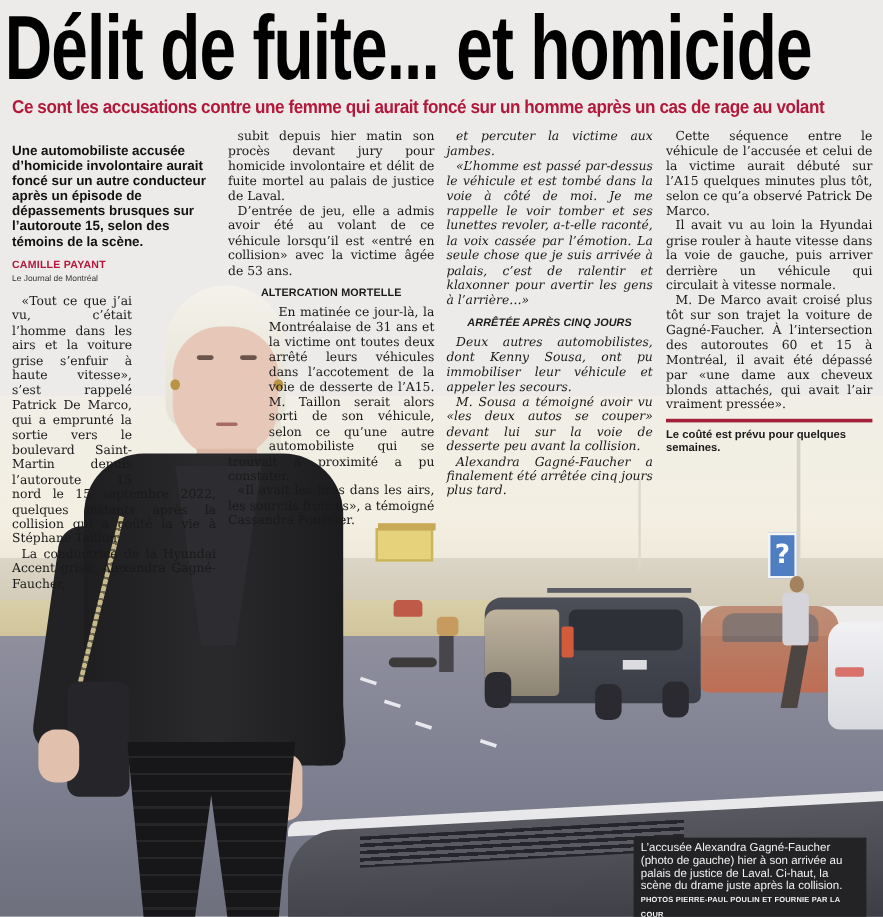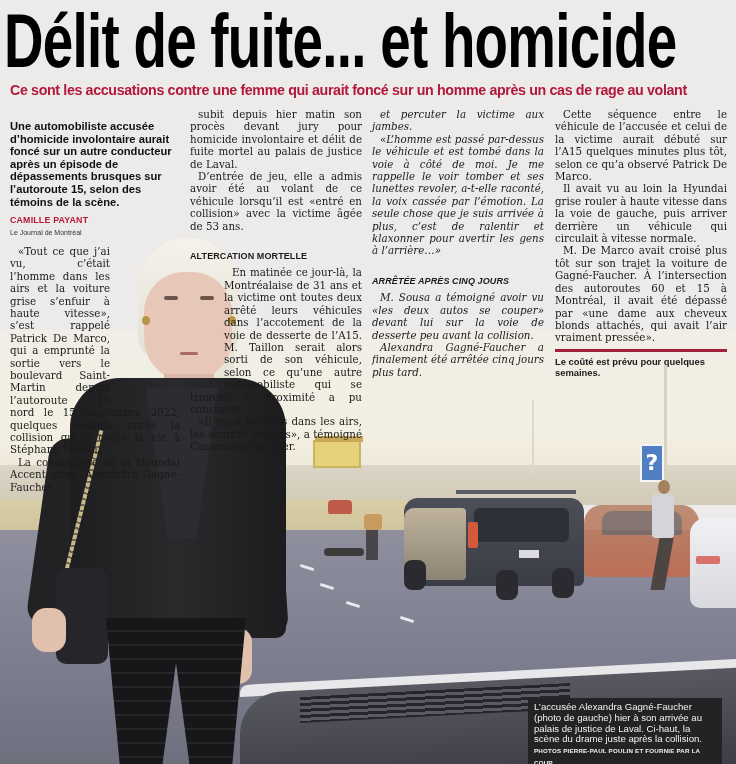--- a/index.html
+++ b/index.html
@@ -98,21 +98,21 @@
               transform: scaleX(0.72); transform-origin: left top; white-space: nowrap; }
   .subheadline { position: absolute; left: 10px; top: 81px; z-index: 2;
                  font-family: "Liberation Sans", sans-serif; font-weight: bold; color: #b3183a;
                  font-size: 15.5px; letter-spacing: -0.4px; white-space: nowrap;
                  transform: scaleX(0.92); transform-origin: left top; }
   .col { position: absolute; z-index: 2; font-size: 10.3px; line-height: 12.4px; }
   .col p { text-align: justify; text-indent: 8px; }
   .lede { font-family: "Liberation Sans", sans-serif; font-weight: bold; font-size: 11.2px; line-height: 12.6px; color: #111; text-indent: 0 !important; text-align: left !important; }
   .byline { font-family: "Liberation Sans", sans-serif; font-weight: bold; color: #b3183a; font-size: 8.8px; margin-top: 6px; letter-spacing: .2px; }
   .source { font-family: "Liberation Sans", sans-serif; font-size: 7px; color: #333; margin-bottom: 6px; }
-  .section-head { font-family: "Liberation Sans", sans-serif; font-weight: bold; font-size: 9px; margin: 18px 0 4px; letter-spacing: .1px; }
+  .section-head { font-family: "Liberation Sans", sans-serif; font-weight: bold; font-size: 9px; margin: 6px 0 4px; letter-spacing: .1px; text-align: center; }
   .col1 { left: 10px; top: 120px; width: 170px; }
   .col2 { left: 190px; top: 108px; width: 172px; }
   .col3 { left: 372px; top: 108px; width: 172px; font-style: italic; }
   .col4 { left: 555px; top: 108px; width: 172px; }
   .wrap-r { float: right; shape-outside: inset(0); }
   .pullquote-rule { height: 3px; background: #a2203a; margin-top: 5px; }
   .pullquote { font-family: "Liberation Sans", sans-serif; font-weight: bold; font-size: 9.4px; line-height: 11px; margin-top: 4px; }
   .caption { position: absolute; left: 528px; top: 698px; width: 194px; z-index: 3;
              background: #232325; color: #f2f2f2; padding: 4px 6px 5px 6px;
              font-family: "Liberation Sans", sans-serif; font-size: 9.6px; line-height: 10.8px; }
@@ -202,22 +202,23 @@
   <p>subit depuis hier matin son procès devant jury pour homicide involontaire et délit de fuite mortel au palais de justice de Laval.</p>
   <p>D’entrée de jeu, elle a admis avoir été au volant de ce véhicule lorsqu’il est «entré en collision» avec la victime âgée de 53 ans.</p>
   <div class="section-head">ALTERCATION MORTELLE</div>
   <div style="float:left;width:34px;height:110px;margin-top:12px;"></div>
   <p>En matinée ce jour-là, la Montréalaise de 31 ans et la victime ont toutes deux arrêté leurs véhicules dans l’accotement de la voie de desserte de l’A15. M. Taillon serait alors sorti de son véhicule, selon ce qu’une autre automobiliste qui se trouvait à proximité a pu constater.</p>
   <p>«Il avait les bras dans les airs, les sourcils froncés», a témoigné Cassandra Fournier.</p>
 </div>
 
 <div class="col col3">
   <p>et percuter la victime aux jambes.</p>
-  <p>«L’homme est passé par-dessus le véhicule et est tombé dans la voie à côté de moi. Je me rappelle le voir tomber et ses lunettes revoler, a-t-elle raconté, la voix cassée par l’émotion. La seule chose que je suis arrivée à plus, c’est de ralentir et klaxonner pour avertir les gens à l’arrière…»</p>
+  <p>«L’homme est passé par-dessus le véhicule et est tombé dans la voie à côté de moi. Je me rappelle le voir tomber et ses lunettes revoler, a-t-elle raconté, la voix cassée par l’émotion. La seule chose que je suis arrivée à palais, c’est de ralentir et klaxonner pour avertir les gens à l’arrière…»</p>
   <div class="section-head">ARRÊTÉE APRÈS CINQ JOURS</div>
+  <p>Deux autres automobilistes, dont Kenny Sousa, ont pu immobiliser leur véhicule et appeler les secours.</p>
   <p>M. Sousa a témoigné avoir vu «les deux autos se couper» devant lui sur la voie de desserte peu avant la collision.</p>
   <p>Alexandra Gagné-Faucher a finalement été arrêtée cinq jours plus tard.</p>
 </div>
 
 <div class="col col4">
   <p>Cette séquence entre le véhicule de l’accusée et celui de la victime aurait débuté sur l’A15 quelques minutes plus tôt, selon ce qu’a observé Patrick De Marco.</p>
   <p>Il avait vu au loin la Hyundai grise rouler à haute vitesse dans la voie de gauche, puis arriver derrière un véhicule qui circulait à vitesse normale.</p>
   <p>M. De Marco avait croisé plus tôt sur son trajet la voiture de Gagné-Faucher. À l’intersection des autoroutes 60 et 15 à Montréal, il avait été dépassé par «une dame aux cheveux blonds attachés, qui avait l’air vraiment pressée».</p>
   <div class="pullquote-rule"></div>
   <div class="pullquote">Le coûté est prévu pour quelques semaines.</div>

